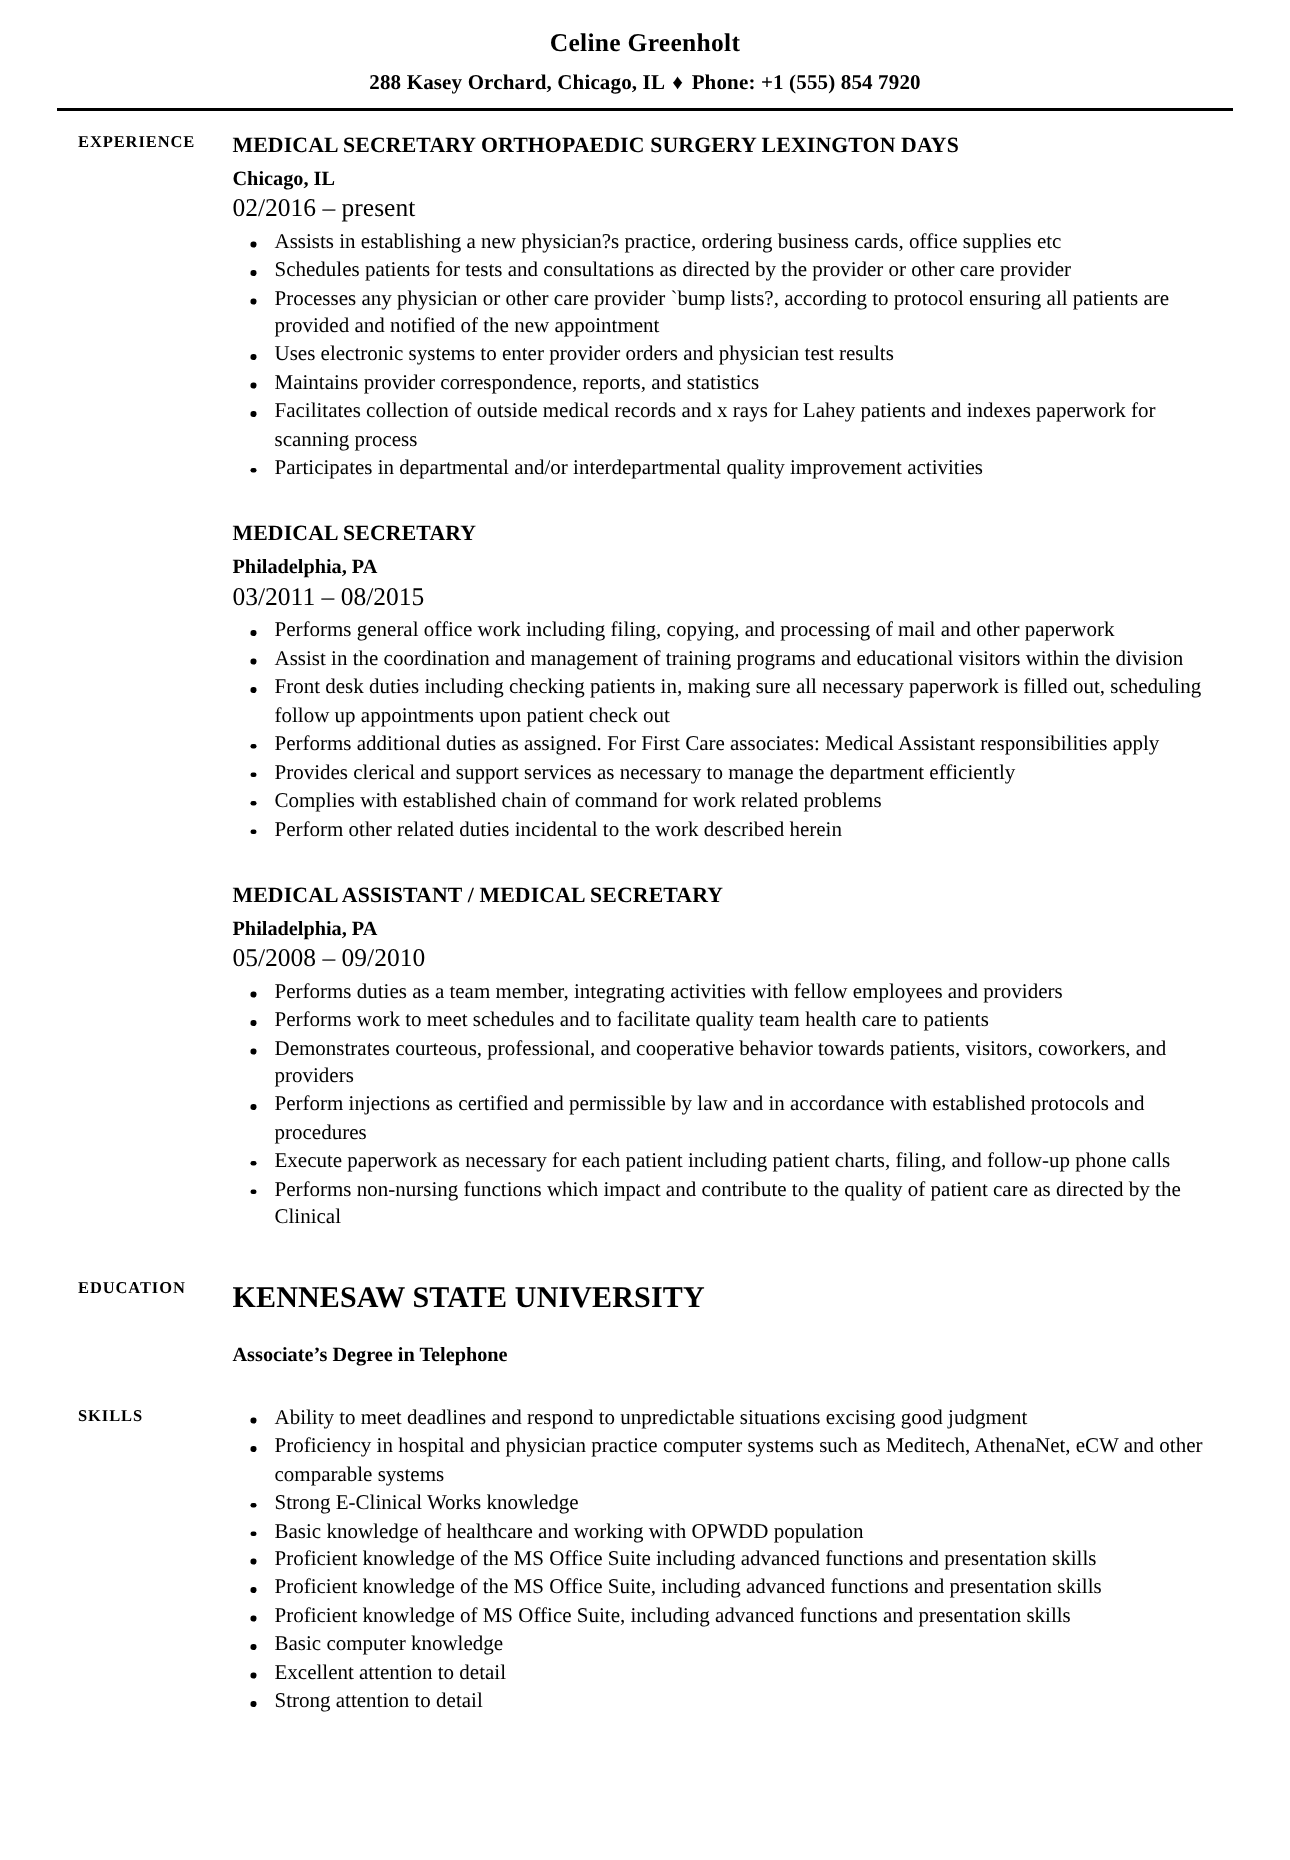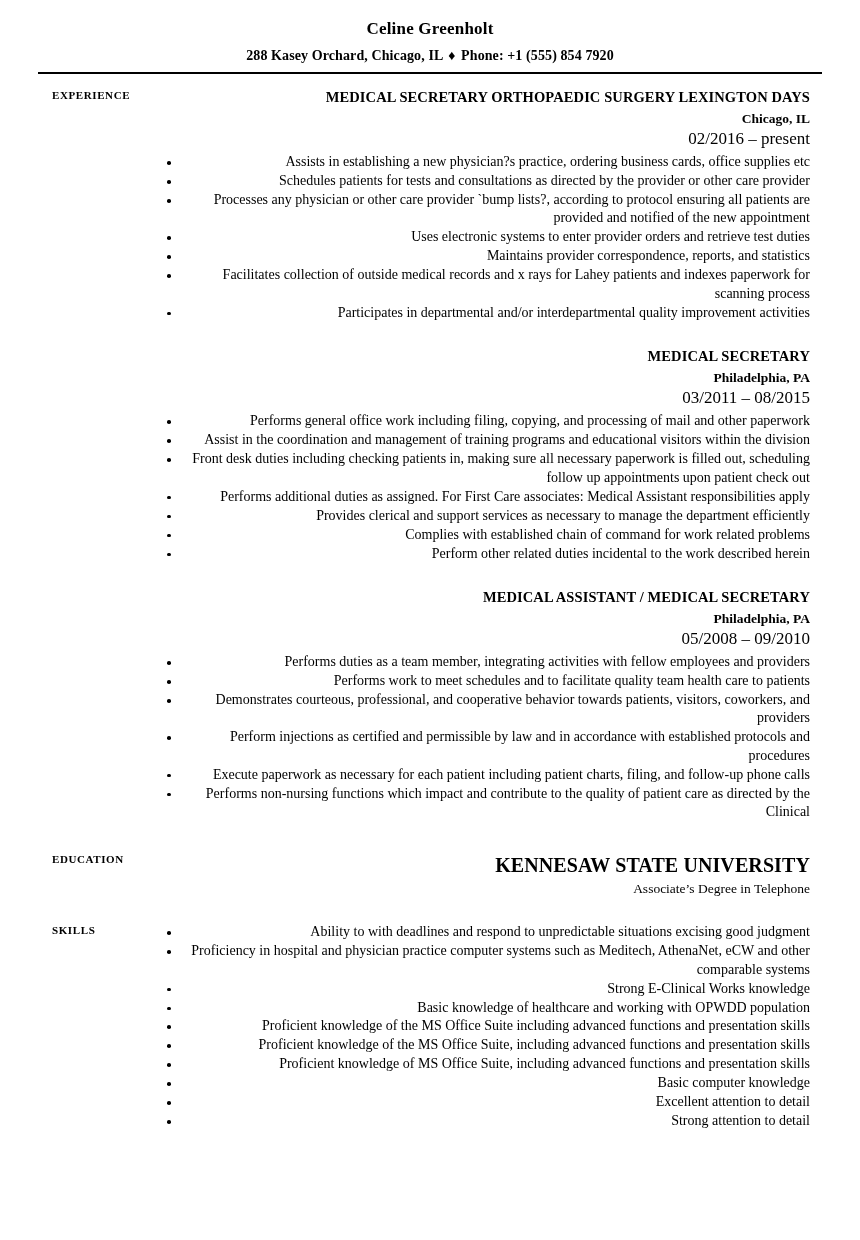--- a/index.html
+++ b/index.html
@@ -65,21 +65,20 @@
     box-sizing: border-box;
     font-size: 11px;
     font-weight: bold;
     letter-spacing: 0.6px;
     line-height: 1.35;
   }
   .section-body {
     flex: 1;
     padding-right: 50px;
     box-sizing: border-box;
-    text-align: right;
   }
 
   #experience-section { margin-top: 14px; }
   #education-section  { margin-top: 30px; }
   #skills-section     { margin-top: 24px; }
 
   
   .job { margin-bottom: 25px; }
   .job:last-child { margin-bottom: 0; }
 
@@ -127,23 +126,23 @@
 
   
   .edu-school {
     font-size: 20px;
     font-weight: bold;
     line-height: 1.3;
     letter-spacing: 0.1px;
   }
   .edu-degree {
     font-size: 13.5px;
-    font-weight: normal;
+    font-weight: bold;
     line-height: 1.4;
-    margin-top: 2px;
+    margin-top: 16px;
   }
 
   
   #skills-section .section-body ul.bullets { margin-top: 0; }
 </style>
 </head>
 <body>
 
 <div class="page">
 
@@ -162,21 +161,21 @@
     <div class="section-body">
 
       <div class="job">
         <div class="job-title">MEDICAL SECRETARY ORTHOPAEDIC SURGERY LEXINGTON DAYS</div>
         <div class="job-location">Chicago, IL</div>
         <div class="job-dates">02/2016 – present</div>
         <ul class="bullets">
           <li>Assists in establishing a new physician?s practice, ordering business cards, office supplies etc</li>
           <li>Schedules patients for tests and consultations as directed by the provider or other care provider</li>
           <li>Processes any physician or other care provider `bump lists?, according to protocol ensuring all patients are provided and notified of the new appointment</li>
-          <li>Uses electronic systems to enter provider orders and retrieve test duties</li>
+          <li>Uses electronic systems to enter provider orders and physician test results</li>
           <li>Maintains provider correspondence, reports, and statistics</li>
           <li>Facilitates collection of outside medical records and x rays for Lahey patients and indexes paperwork for scanning process</li>
           <li>Participates in departmental and/or interdepartmental quality improvement activities</li>
         </ul>
       </div>
 
       <div class="job">
         <div class="job-title">MEDICAL SECRETARY</div>
         <div class="job-location">Philadelphia, PA</div>
         <div class="job-dates">03/2011 – 08/2015</div>
@@ -215,21 +214,21 @@
         <div class="edu-school">KENNESAW STATE UNIVERSITY</div>
         <div class="edu-degree">Associate’s Degree in Telephone</div>
       </div>
     </div>
   </div>
 
   <div class="section" id="skills-section">
     <div class="section-label">SKILLS</div>
     <div class="section-body">
       <ul class="bullets">
-        <li>Ability to with deadlines and respond to unpredictable situations excising good judgment</li>
+        <li>Ability to meet deadlines and respond to unpredictable situations excising good judgment</li>
         <li>Proficiency in hospital and physician practice computer systems such as Meditech, AthenaNet, eCW and other comparable systems</li>
         <li>Strong E-Clinical Works knowledge</li>
         <li>Basic knowledge of healthcare and working with OPWDD population</li>
         <li>Proficient knowledge of the MS Office Suite including advanced functions and presentation skills</li>
         <li>Proficient knowledge of the MS Office Suite, including advanced functions and presentation skills</li>
         <li>Proficient knowledge of MS Office Suite, including advanced functions and presentation skills</li>
         <li>Basic computer knowledge</li>
         <li>Excellent attention to detail</li>
         <li>Strong attention to detail</li>
       </ul>

